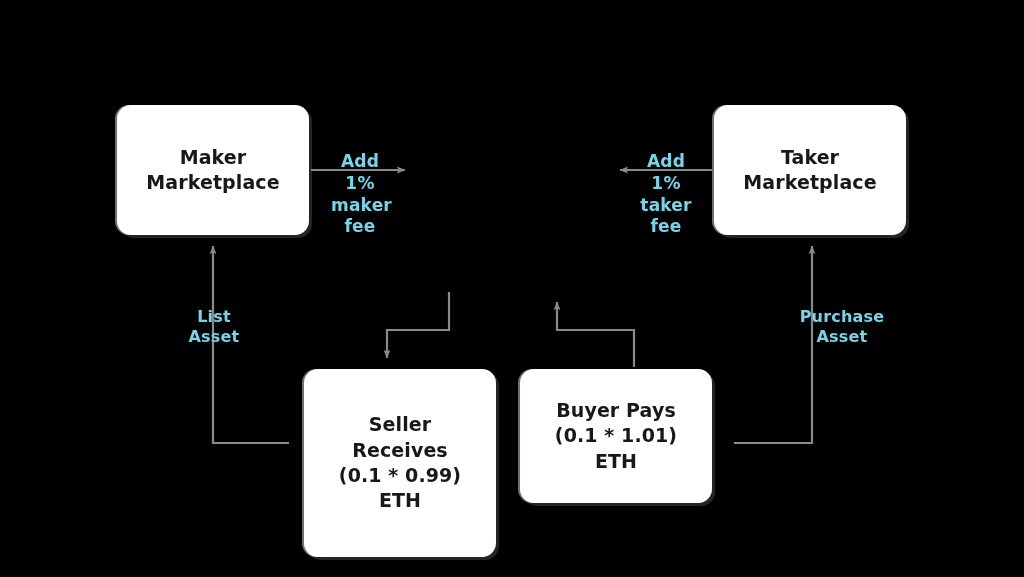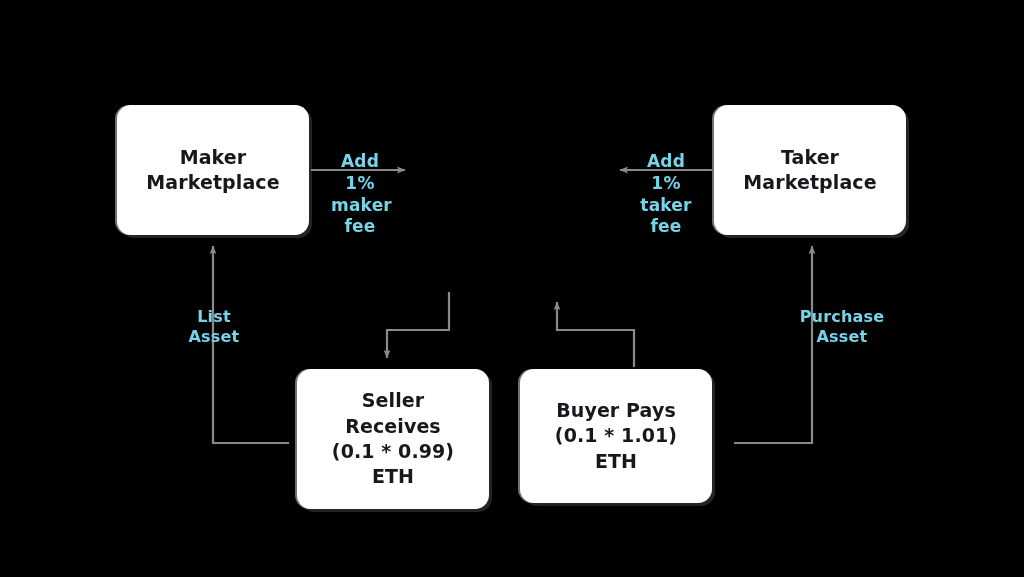--- a/index.html
+++ b/index.html
@@ -107,21 +107,21 @@
     <span class="node-label">Maker
 Marketplace</span>
   </div>
 
 
   <div class="node" style="left:714px; top:105px; width:192px; height:130px;">
     <span class="node-label">Taker
 Marketplace</span>
   </div>
 
-  <div class="node" style="left:297px; top:369px; width:192px; height:140px;text-align:center;">
+  <div class="node" style="left:304px; top:369px; width:192px; height:188px;text-align:center;">
     <span class="node-label">Seller
 Receives
 (0.1 * 0.99)
 ETH</span>
   </div>
 
   <div class="node" style="left:520px; top:369px; width:192px; height:134px;">
     <span class="node-label">Buyer Pays
 (0.1 * 1.01)
 ETH</span>

